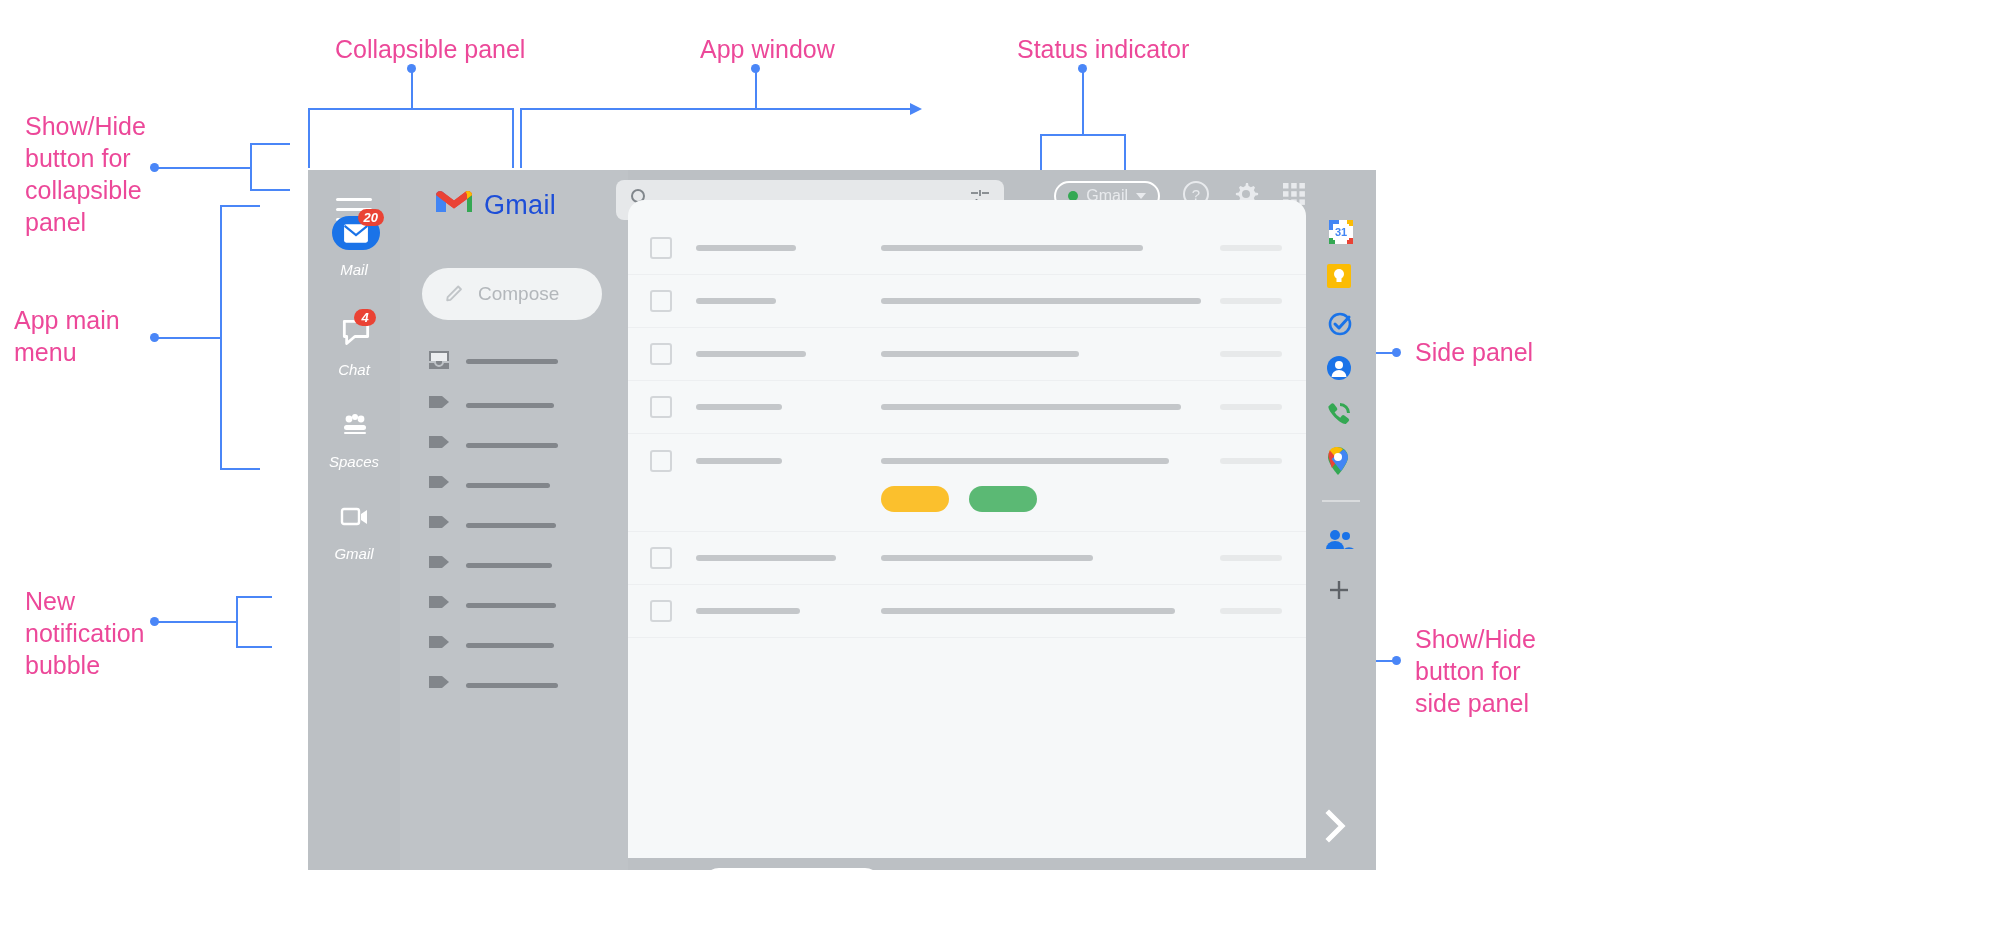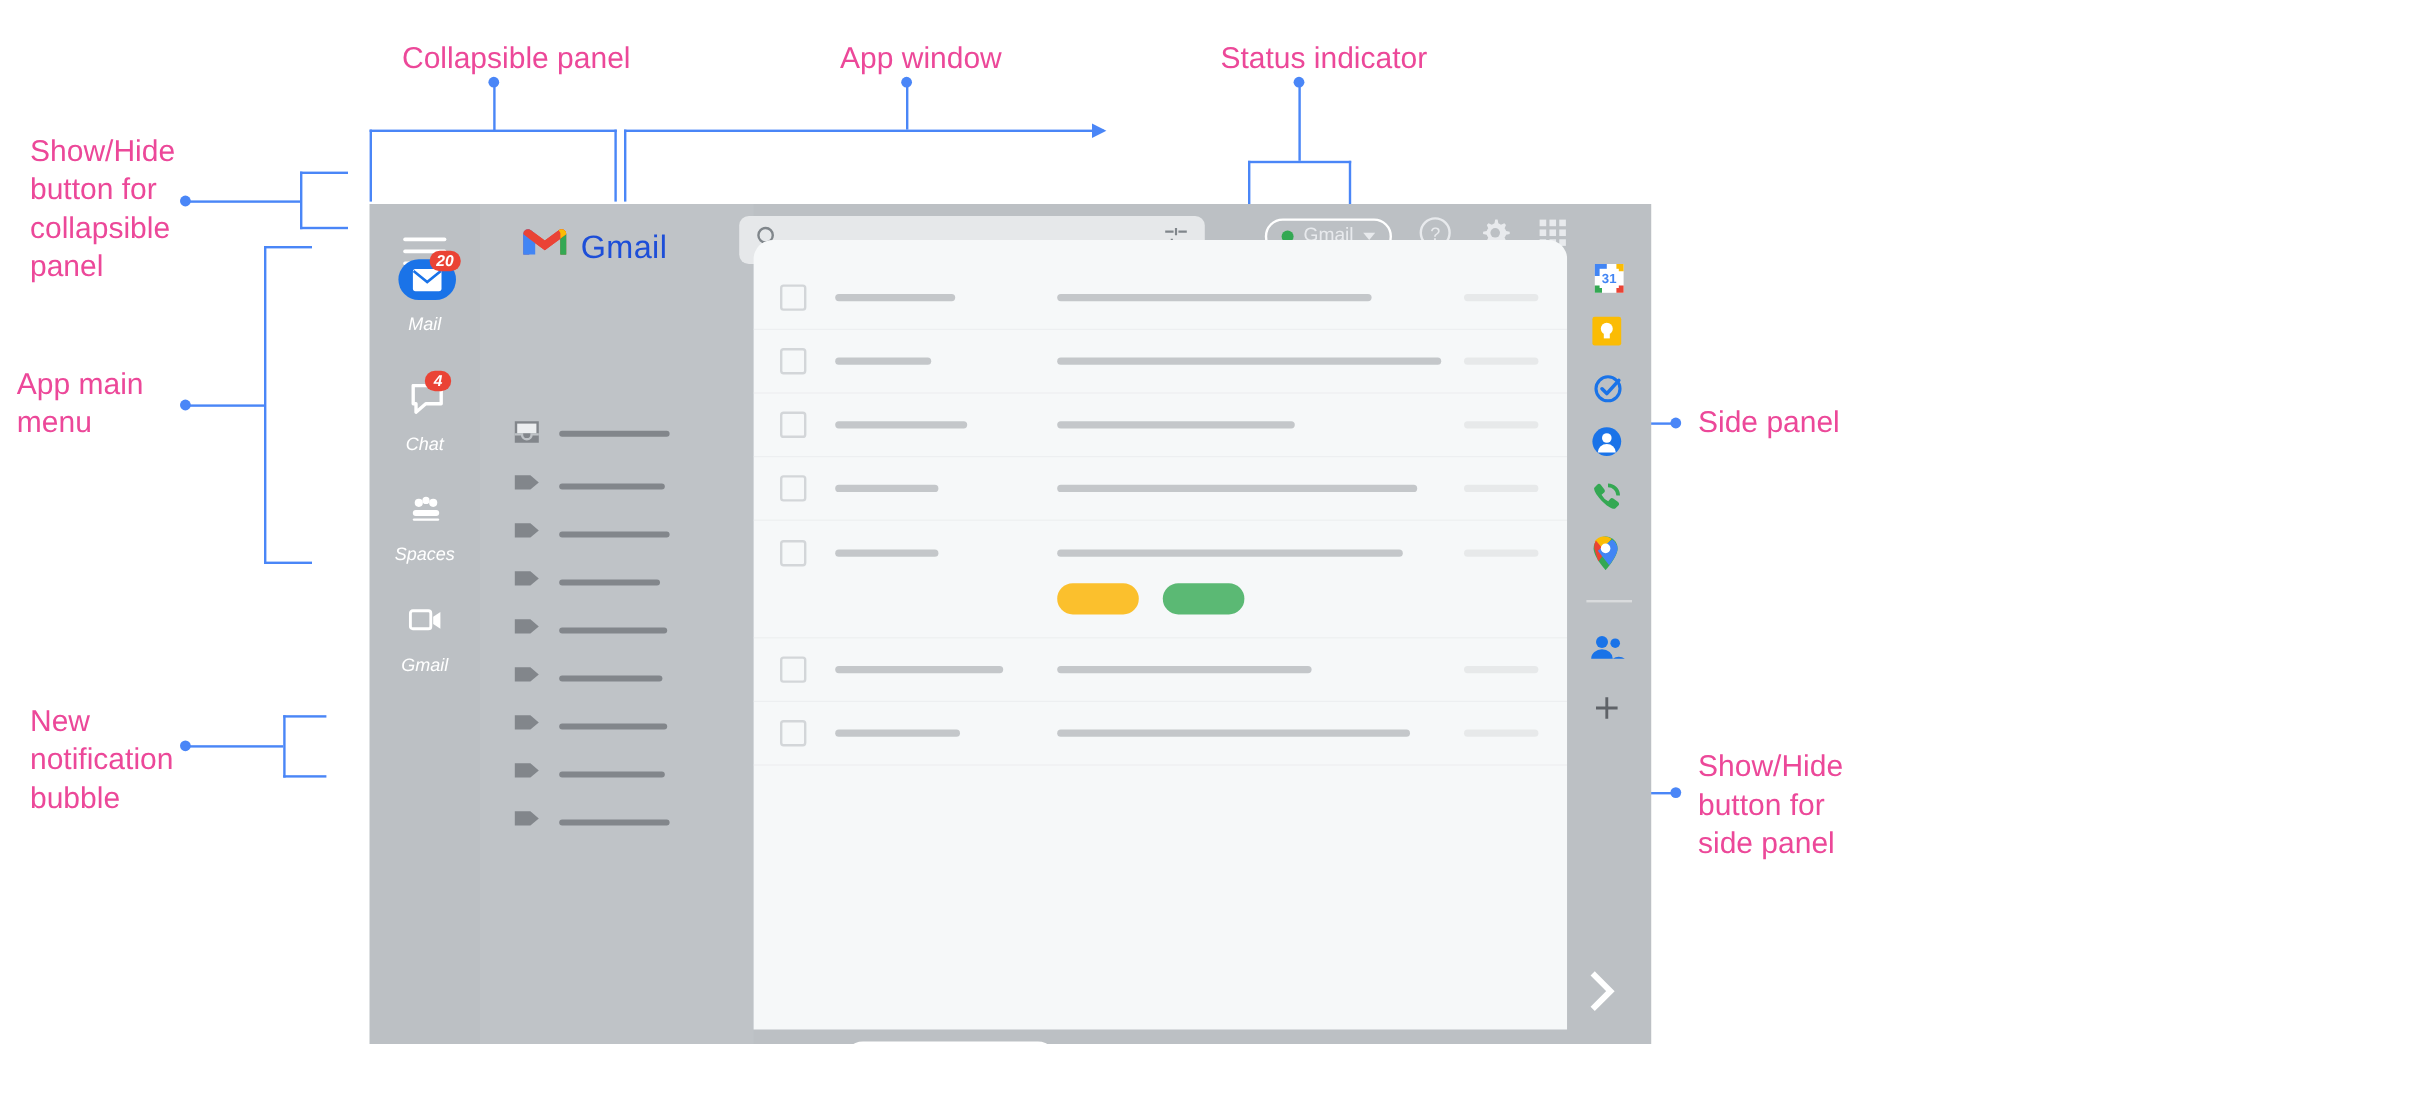--- a/index.html
+++ b/index.html
@@ -259,20 +259,28 @@
         <svg width="30" height="22" viewBox="0 0 30 22" style="position:absolute;left:14px;top:8px;">
           <rect x="2" y="3" width="17" height="15" rx="2" fill="none" stroke="#ffffff" stroke-width="2.4"></rect>
           <path d="M21 8 L27 4 v14 l-6 -4 z" fill="#ffffff"></path>
         </svg>
       </span>
       <span class="rail-label">Gmail</span>
     </div>
   </div>
 
   <div id="collapsible">
+    <div id="compose">
+      <span>
+        <svg width="22" height="22" viewBox="0 0 24 24">
+          <path d="M4 17.5 L15.5 6 L18.5 9 L7 20.5 L3.5 21 z" fill="none" stroke="#c1c5c8" stroke-width="2" stroke-linejoin="round"></path>
+        </svg>
+      </span>
+      <span>Compose</span>
+    </div>
 
     <div class="fld-row" style="top:180px;">
       <span class="fld-ico">
         <svg width="22" height="20" viewBox="0 0 22 20">
           <path d="M1 1 h20 v18 h-20 z" fill="#82868b"></path>
           <path d="M1 12 h6 a2 2 0 0 0 8 0 h6" fill="none" stroke="#bfc3c7" stroke-width="2"></path>
           <rect x="3" y="3" width="16" height="8" fill="#eceef0"></rect>
         </svg>
       </span>
       <span class="fld-bar" style="width:92px;"></span>

